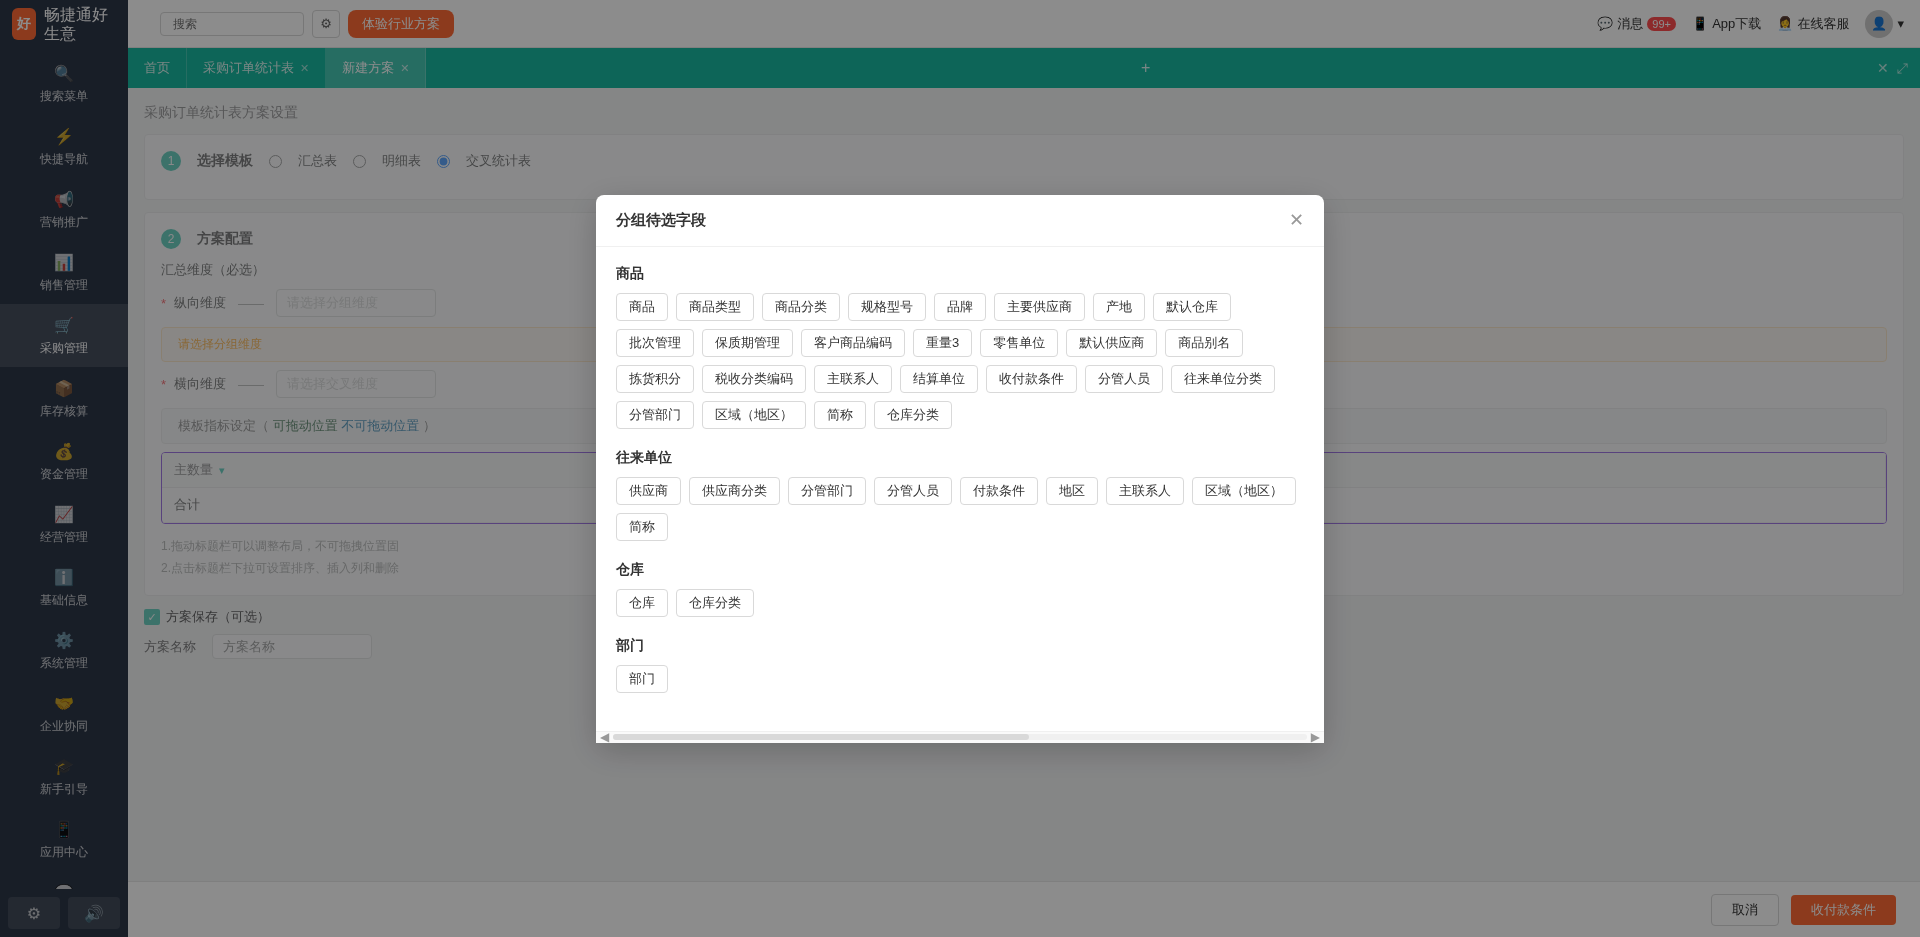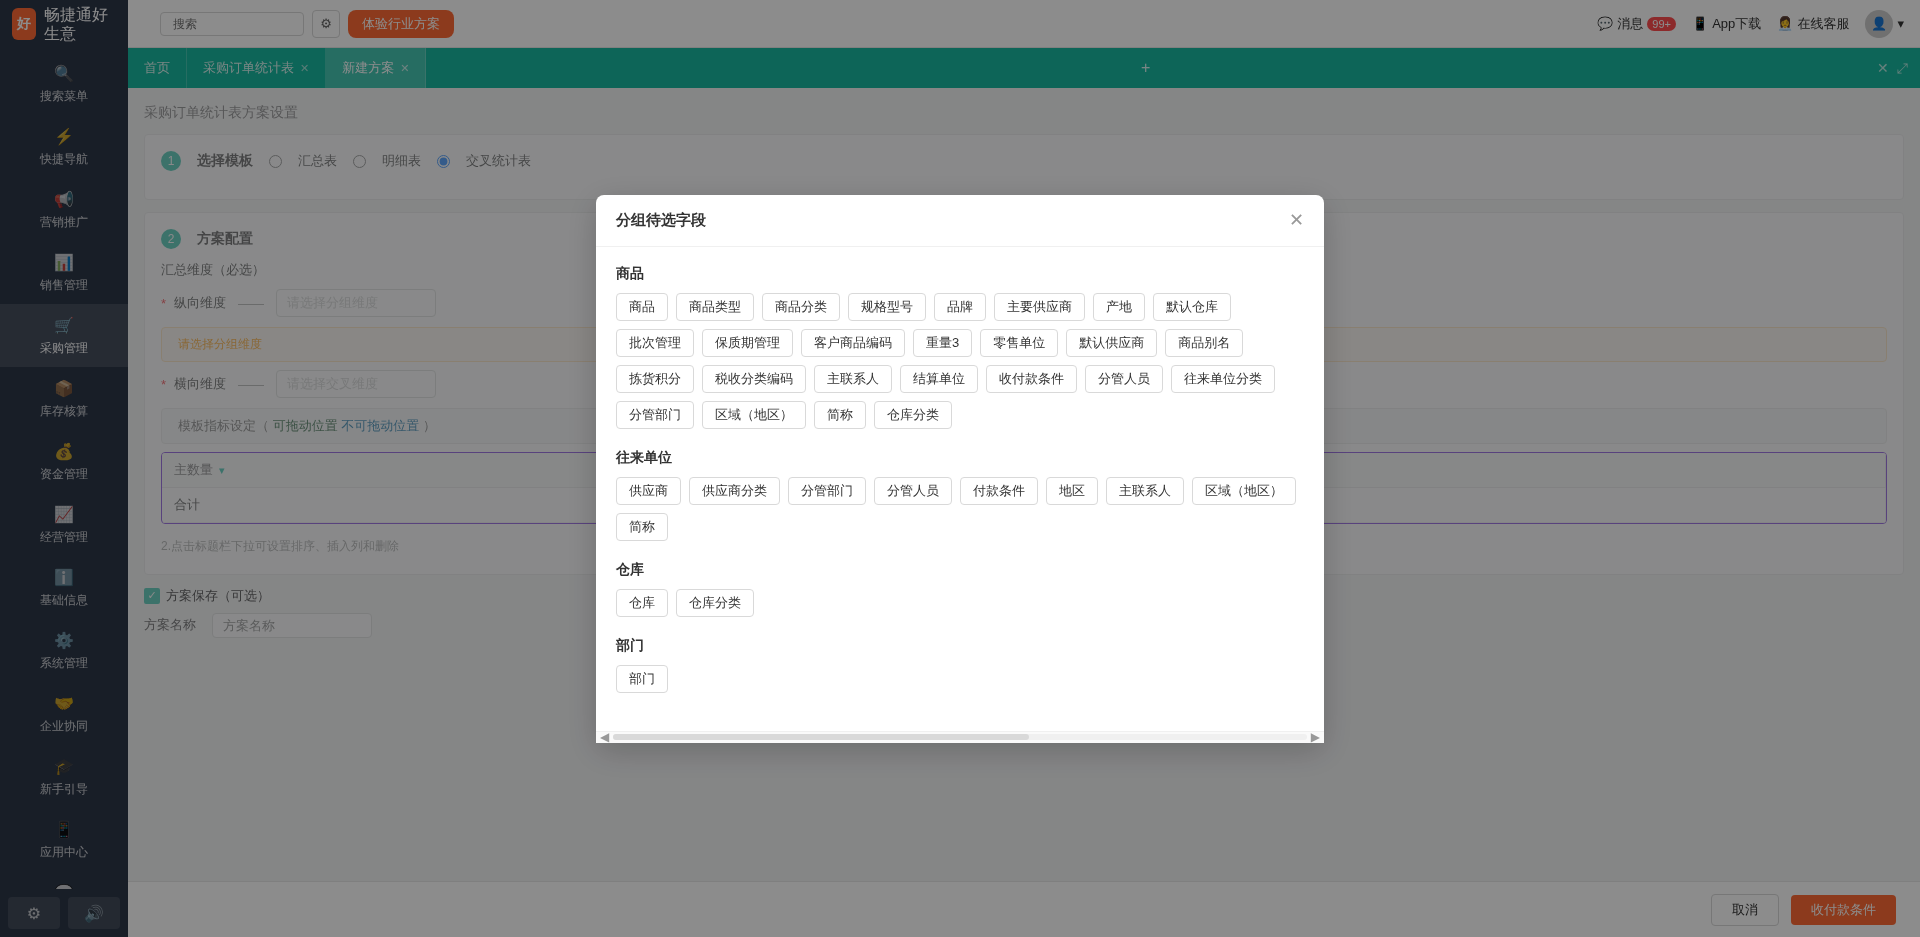--- a/index.html
+++ b/index.html
@@ -590,20 +590,21 @@
           <span style="color:#18b8a0; font-size:11px;">▾</span>
         </div>
         <div class="table-header-cell" style="width:50%;">金额</div>
       </div>
       <div class="table-data-row">
         <div class="table-data-cell" style="width:50%;">合计</div>
         <div class="table-data-cell" style="width:50%;">合计</div>
       </div>
     </div>
     <div class="hint-text">
+      <div>1.拖动标题栏可以调整布局，不可拖拽位置固</div>
       <div>2.点击标题栏下拉可设置排序、插入列和删除</div>
     </div>
   </div>
 
   <div class="checkbox-row">
     <div class="checkbox-box">
       <span class="checkbox-check">✓</span>
     </div>
     <span>方案保存（可选）</span>
   </div>

